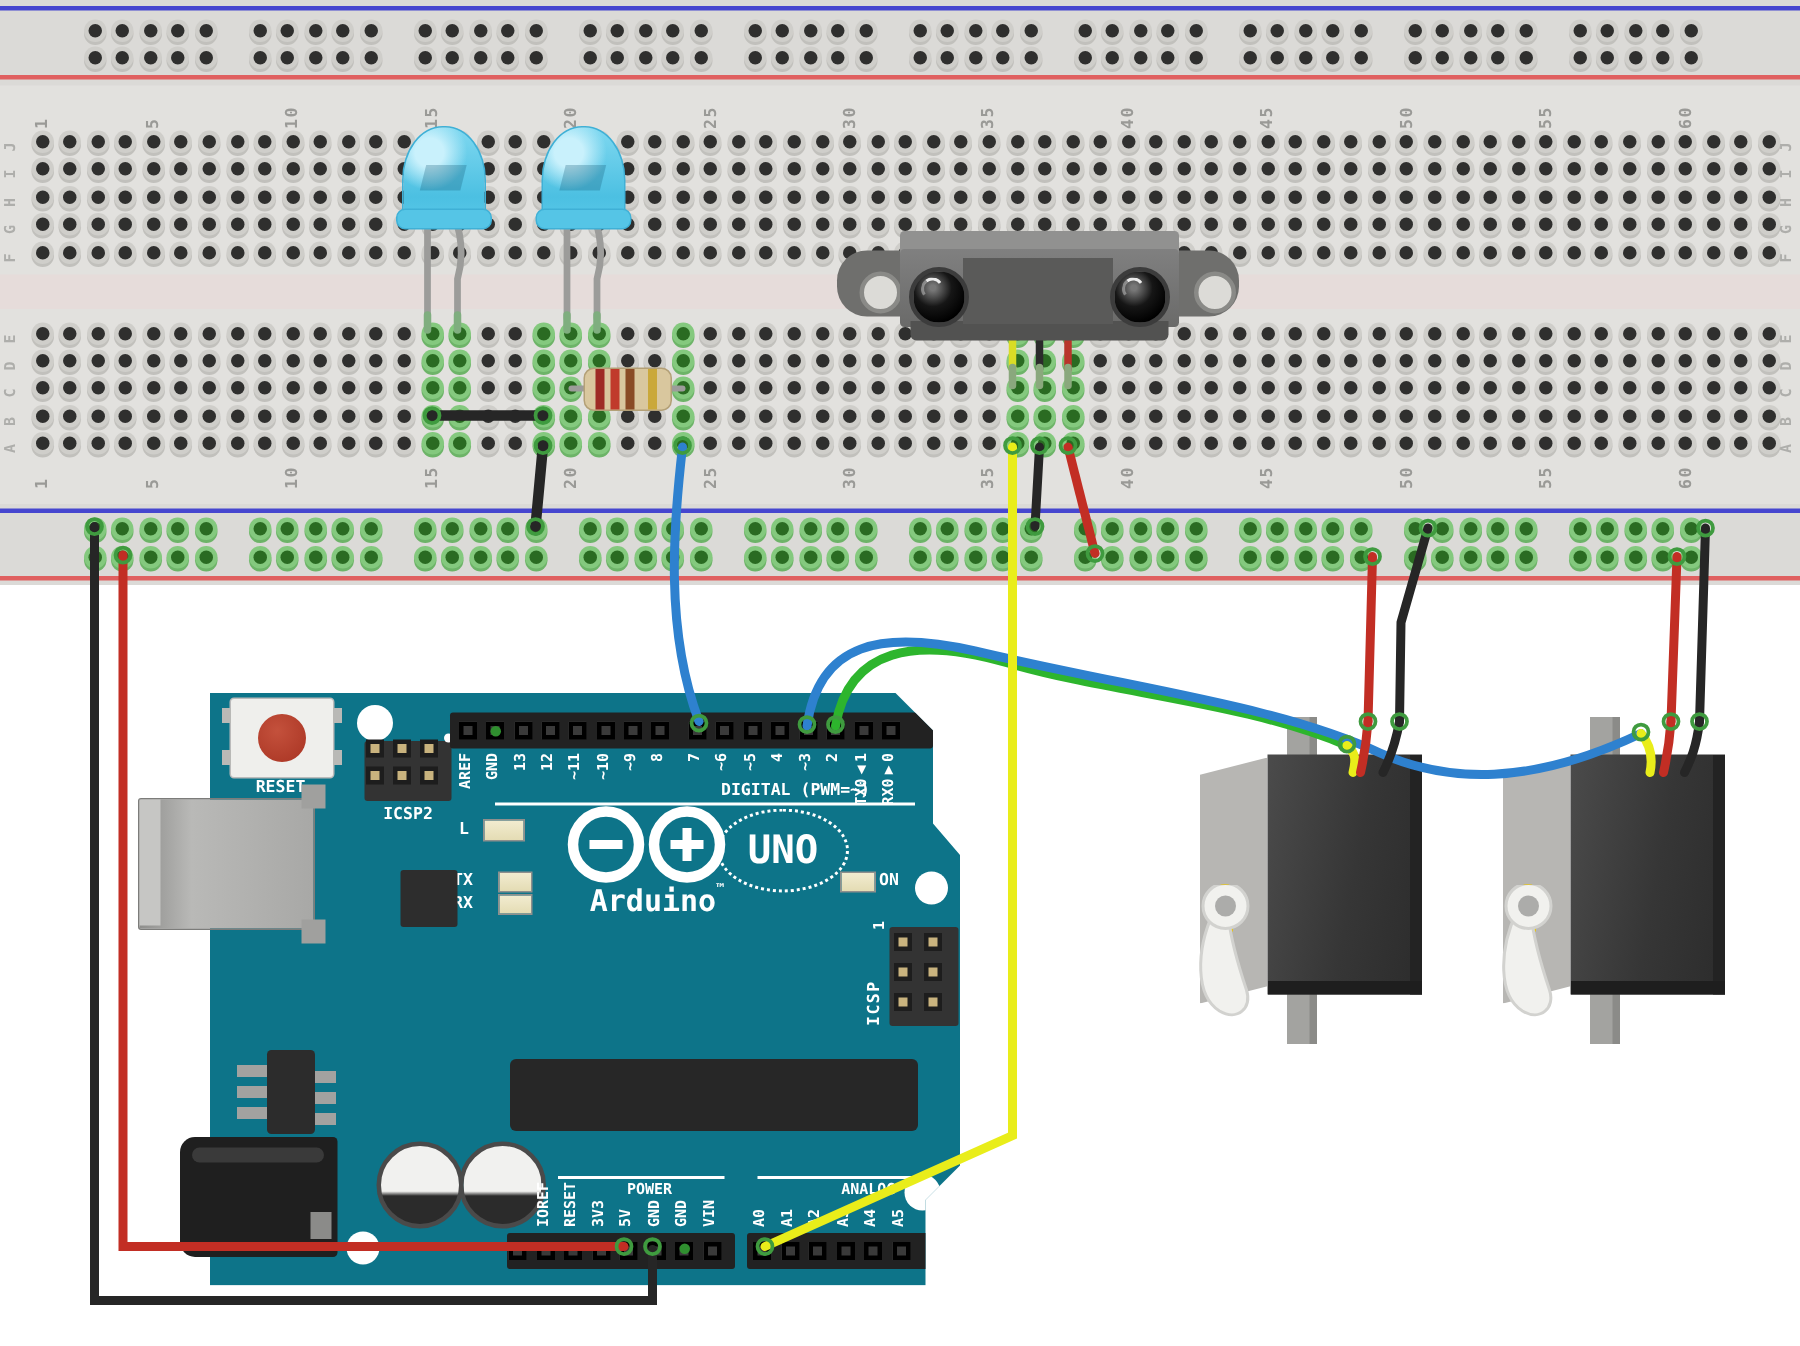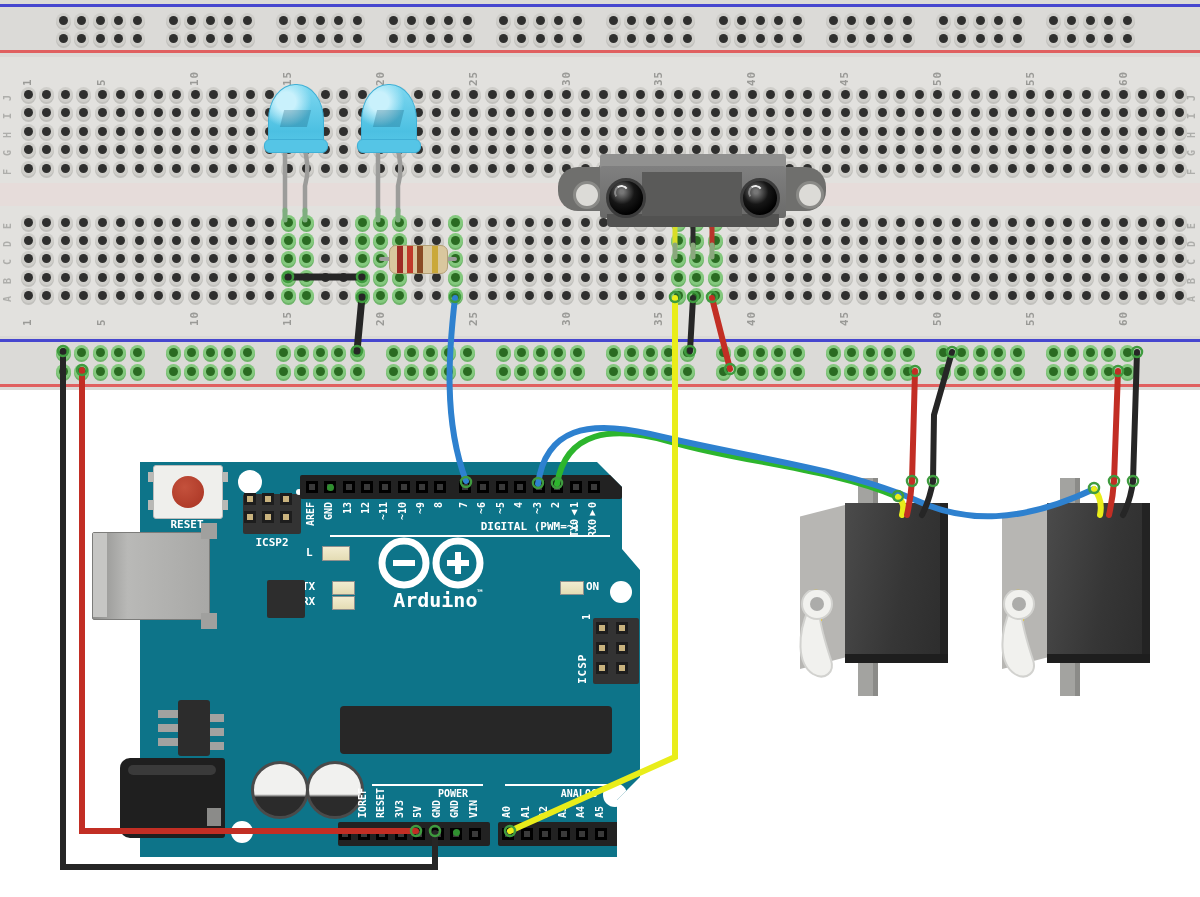--- a/index.html
+++ b/index.html
@@ -1107,20 +1107,21 @@
     <div class="abs" style="left:127px;top:118px;width:38px;height:38px;background:#2d2d2d;border-radius:2px"></div>
 
     <svg width="120" height="58" style="left:238px;top:74px">
       <circle cx="26" cy="27" r="22" fill="none" stroke="#fff" stroke-width="7"></circle>
       <circle cx="80" cy="27" r="22" fill="none" stroke="#fff" stroke-width="7"></circle>
       <rect x="15" y="24" width="22" height="6" fill="#fff"></rect>
       <rect x="69" y="24" width="22" height="6" fill="#fff"></rect>
       <rect x="77" y="16" width="6" height="22" fill="#fff"></rect>
     </svg>
     <div class="silk abs" style="left:228px;top:126px;width:140px;text-align:center;font-size:20px"><span>Arduino</span><span style="font-size:9px;vertical-align:top">™</span></div>
+    <div class="abs" style="left:338px;top:77px;width:84px;height:52px;border:2px dotted #fff;border-radius:50%;text-align:center;line-height:52px;color:#fff;font-size:26px;font-weight:700">UNO</div>
 
     <div class="smdled" style="left:420px;top:119px;width:22px;height:12px"></div>
     <div class="silk abs" style="left:446px;top:118px">ON</div>
 
     <div class="header" style="left:453px;top:156px;width:46px;height:66px;background:#333"></div>
     <div id="icsp-pins">
         <div class="ipin" style="left:456px;top:160px"></div>
         <div class="ipin" style="left:456px;top:180px"></div>
         <div class="ipin" style="left:456px;top:200px"></div>
         <div class="ipin" style="left:476px;top:160px"></div>
@@ -1137,21 +1138,21 @@
     <div class="abs" style="left:18px;top:276px;width:22px;height:8px;background:#a2a2a0"></div>
     <div class="abs" style="left:68px;top:252px;width:16px;height:8px;background:#a2a2a0"></div>
     <div class="abs" style="left:68px;top:266px;width:16px;height:8px;background:#a2a2a0"></div>
     <div class="abs" style="left:68px;top:280px;width:16px;height:8px;background:#a2a2a0"></div>
     <div class="abs" style="left:38px;top:238px;width:32px;height:56px;background:#2c2c2c;border-radius:3px"></div>
 
     <div class="abs" style="left:111px;top:299px;width:52px;height:52px;border-radius:50%;border:3px solid #4a4a4a;background:linear-gradient(#f1f1ef 58%,#2b2b2b 64%)"></div>
     <div class="abs" style="left:166px;top:299px;width:52px;height:52px;border-radius:50%;border:3px solid #4a4a4a;background:linear-gradient(#f1f1ef 58%,#2b2b2b 64%)"></div>
 
     <div class="silkline" style="left:232px;top:322px;width:111px"></div>
-    <div class="silk abs" style="left:278px;top:326px;width:70px;text-align:center;font-size:10px">POWER</div>
+    <div class="silk abs" style="left:278px;top:326px;width:70px;font-size:10px">POWER</div>
     <div class="silkline" style="left:365px;top:322px;width:110px"></div>
     <div class="silk abs" style="left:385px;top:326px;width:90px;text-align:right;font-size:10px">ANALOG IN</div>
     <div class="header" style="left:198px;top:360px;width:152px;height:24px"></div>
     <div class="header" style="left:358px;top:360px;width:124px;height:24px"></div>
     <div id="power-pins">
         <div class="pin" style="left:199px;top:366px"></div>
         <div class="pin" style="left:218px;top:366px"></div>
         <div class="pin" style="left:236px;top:366px"></div>
         <div class="pin" style="left:255px;top:366px"></div>
         <div class="pin" style="left:273px;top:366px"></div>

